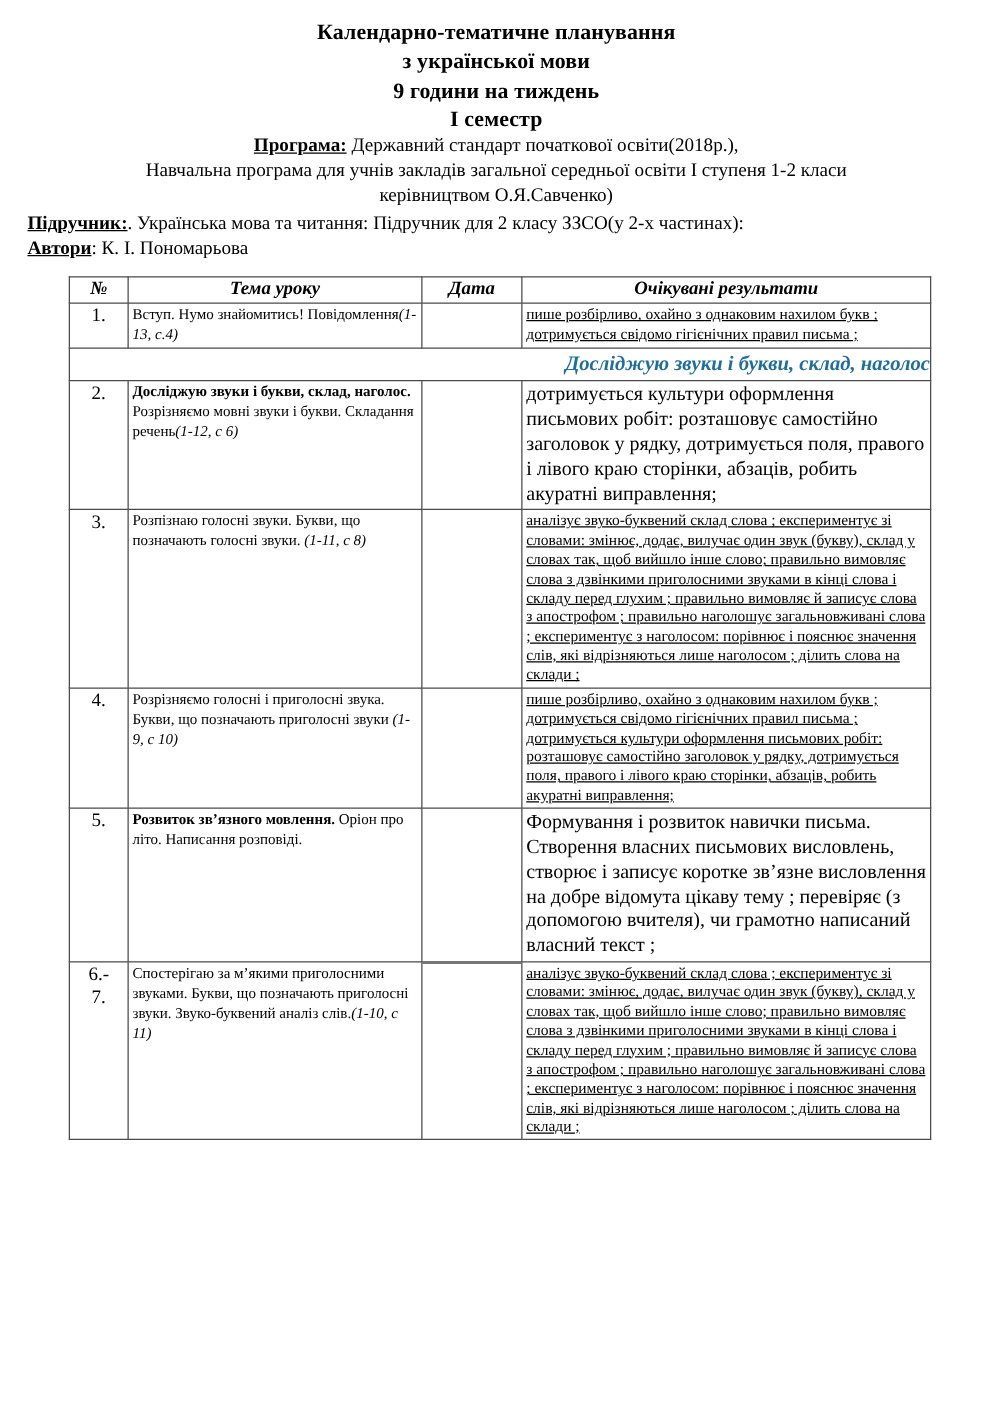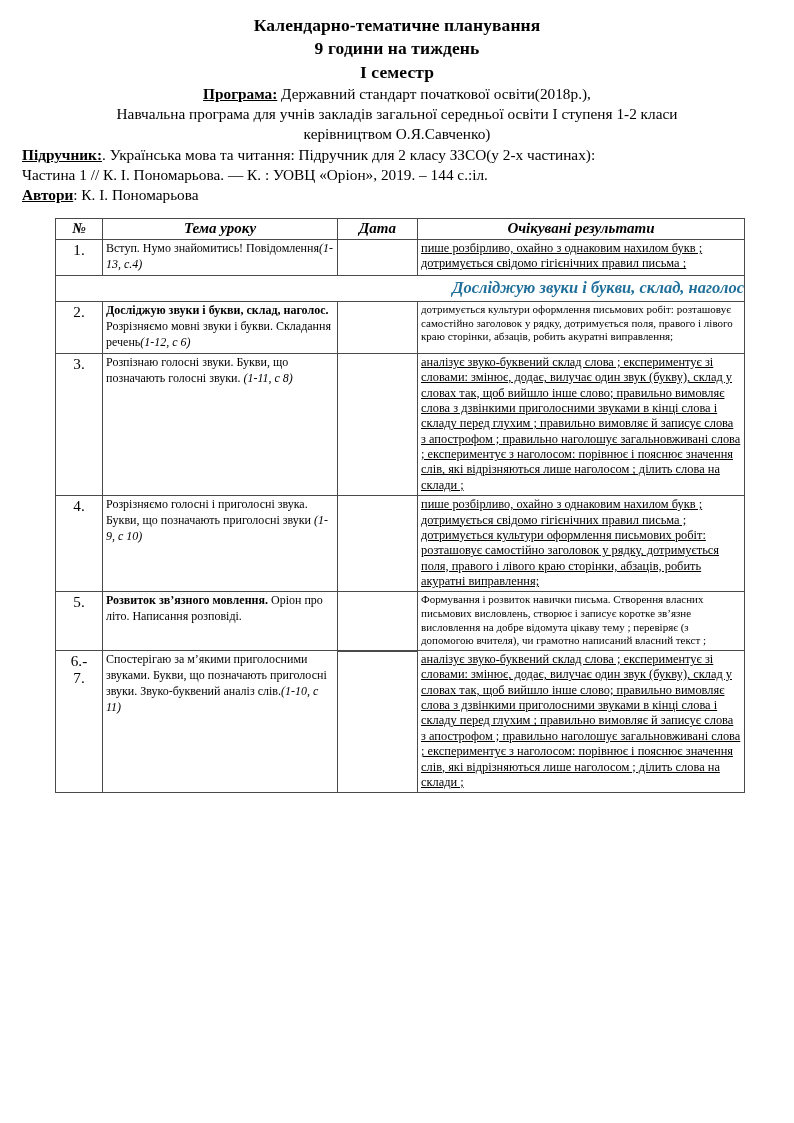--- a/index.html
+++ b/index.html
@@ -105,21 +105,21 @@
     text-align: left;
     font-size: 12.4px;
     line-height: 1.24;
     padding-top: 3px;
     padding-left: 4px;
     padding-right: 4px;
     text-decoration: underline;
   }
   td.res-left {
     text-align: left;
-    font-size: 11px;
+    font-size: 16px;
     line-height: 1.24;
     padding-top: 3px;
     padding-left: 5px;
   }
   tr.section td {
     text-align: right;
     font-style: italic;
     font-weight: bold;
     font-size: 16.5px;
     padding: 2px 0 3px 0;
@@ -134,33 +134,33 @@
     border-bottom: 1.1px solid #4a4a4a;
   }
 </style>
 </head>
 <body>
 
 <div class="page">
 
   <div class="title-block">
     <span class="title-line">Календарно-тематичне планування</span>
+    <span class="title-line">з української мови</span>
     <span class="title-line">9 години на тиждень</span>
     <span class="title-line">I семестр</span>
   </div>
 
   <div class="meta">
     <div class="meta-centered"><span class="lbl-u">Програма:</span><span> Державний стандарт початкової освіти(2018р.),</span></div>
     <div class="meta-centered">Навчальна програма для учнів закладів загальної середньої освіти I ступеня 1-2 класи</div>
     <div class="meta-centered">керівництвом О.Я.Савченко)</div>
   </div>
 
   <div class="meta">
     <div class="meta-left"><span class="lbl-u">Підручник:</span><span>. Українська мова та читання: Підручник для 2 класу ЗЗСО(у 2-х частинах):</span></div>
-    <div class="meta-plain">Частина 1 // К. І. Пономарьова. — К. : УОВЦ «Оріон», 2019. – 144 с.:іл.</div>
     <div class="meta-plain"><span class="lbl-u">Автори</span><span>:  К. І. Пономарьова</span></div>
   </div>
 
   <div class="tbl-wrap">
     <table class="ktp">
       <colgroup>
         <col class="c-num">
           <col class="c-theme">
           <col class="c-date">
           <col class="c-res">

